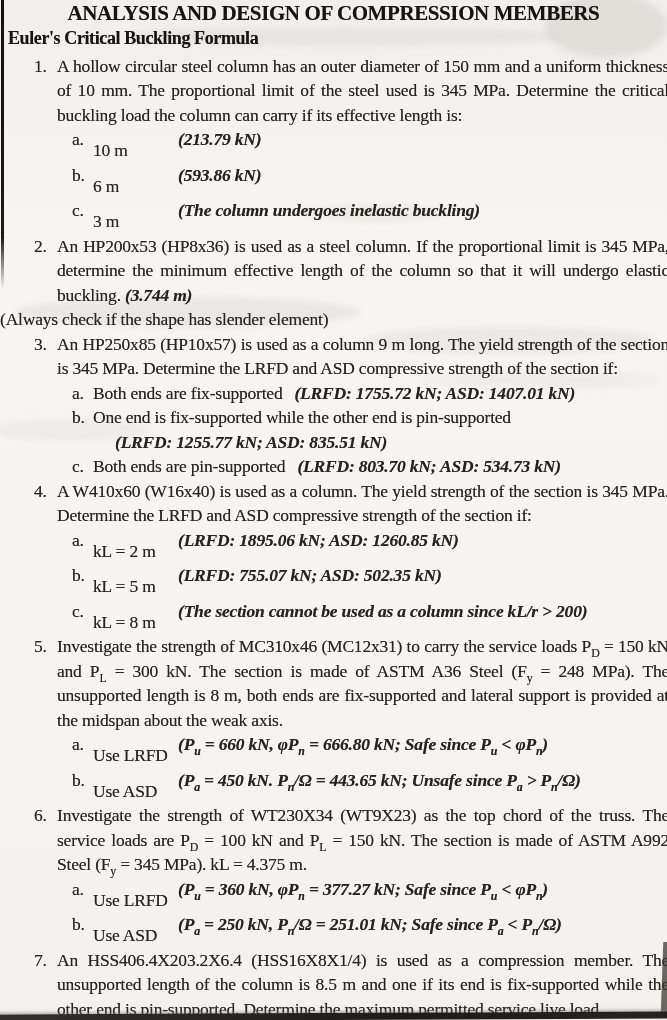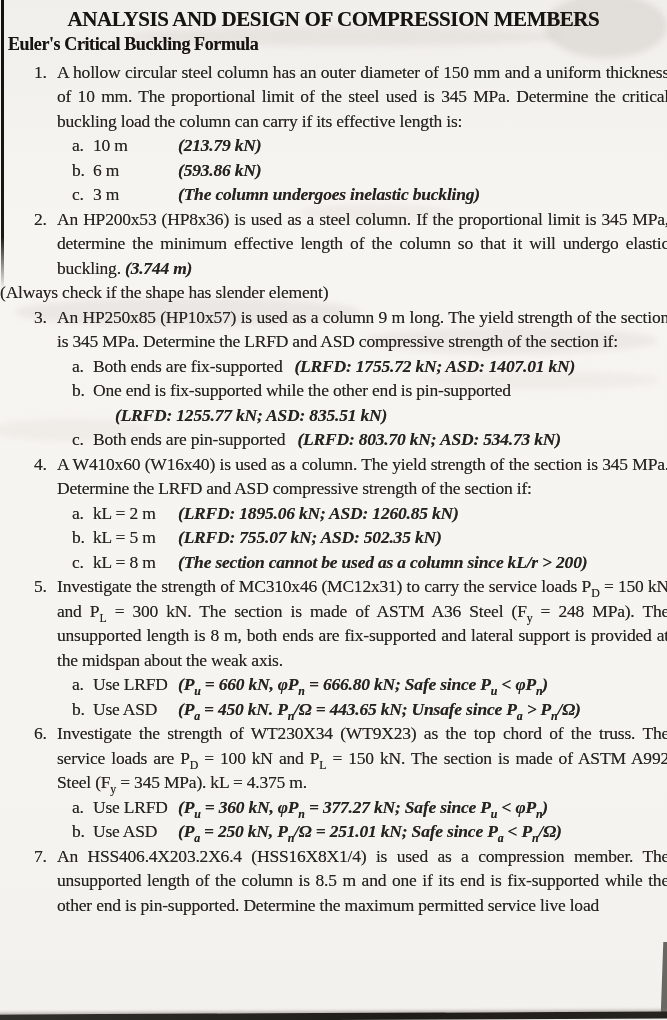--- a/index.html
+++ b/index.html
@@ -23,37 +23,37 @@
   .smudge { position:absolute; border-radius:50%; filter:blur(3px); pointer-events:none; }
   .s1 { left:545px; top:-6px; width:122px; height:64px; background:rgba(168,160,150,.22); }
   .s2 { left:130px; top:27px; width:430px; height:19px; background:rgba(175,168,158,.16); }
   .s3 { left:300px; top:204px; width:150px; height:18px; background:rgba(192,170,164,.13); }
   .s4 { left:15px; top:297px; width:345px; height:30px; background:rgba(175,168,158,.17); }
   .s5 { left:365px; top:327px; width:292px; height:27px; background:rgba(175,168,158,.15); }
   .s6 { left:420px; top:371px; width:240px; height:18px; background:rgba(180,172,162,.11); }
   .s7 { left:-10px; top:419px; width:160px; height:22px; background:rgba(180,172,162,.11); }
 
   
-  .content { position:relative; padding-top:6px; font-size:17.5px; line-height:24.5px;
+  .content { position:relative; font-size:17.5px; line-height:24.5px;
     letter-spacing:-0.2px; text-shadow:0 0 .4px rgba(30,28,24,.55); }
   .title { font-size:21px; line-height:26px; font-weight:bold; text-align:center;
     letter-spacing:-0.4px; color:#171511; }
   h2.shead { font-size:18px; line-height:24.5px; font-weight:bold; margin-left:8px;
     letter-spacing:-0.4px; color:#171511; }
   .sec1 h2.shead { }
   .sec2 h2.shead { margin-top:24px; }
   .note { margin-left:0; }
   .problem { position:relative; width:612px; margin-left:57px; }
   .p-first { margin-top:3px; }
   .pnum { position:absolute; left:-23px; top:0; }
   .ptext { text-align:justify; }
   .part { display:flex; margin-left:15px; white-space:nowrap; }
   .plet { flex:none; width:21px; }
   .plab { flex:none; }
-  .wfix .plab { width:85px; }
+  .wfix .plab { width:85px;margin-top:11px; }
   .wgap .plab { margin-right:12px; }
   .pans { font-weight:bold; font-style:italic;font-family:Liberation Serif, serif; }
   .ans-below { margin-left:58px; font-weight:bold; font-style:italic; }
   sub { font-size:68%; line-height:0; }
 </style>
 </head>
 <body>
 
 <div class="page">
 

